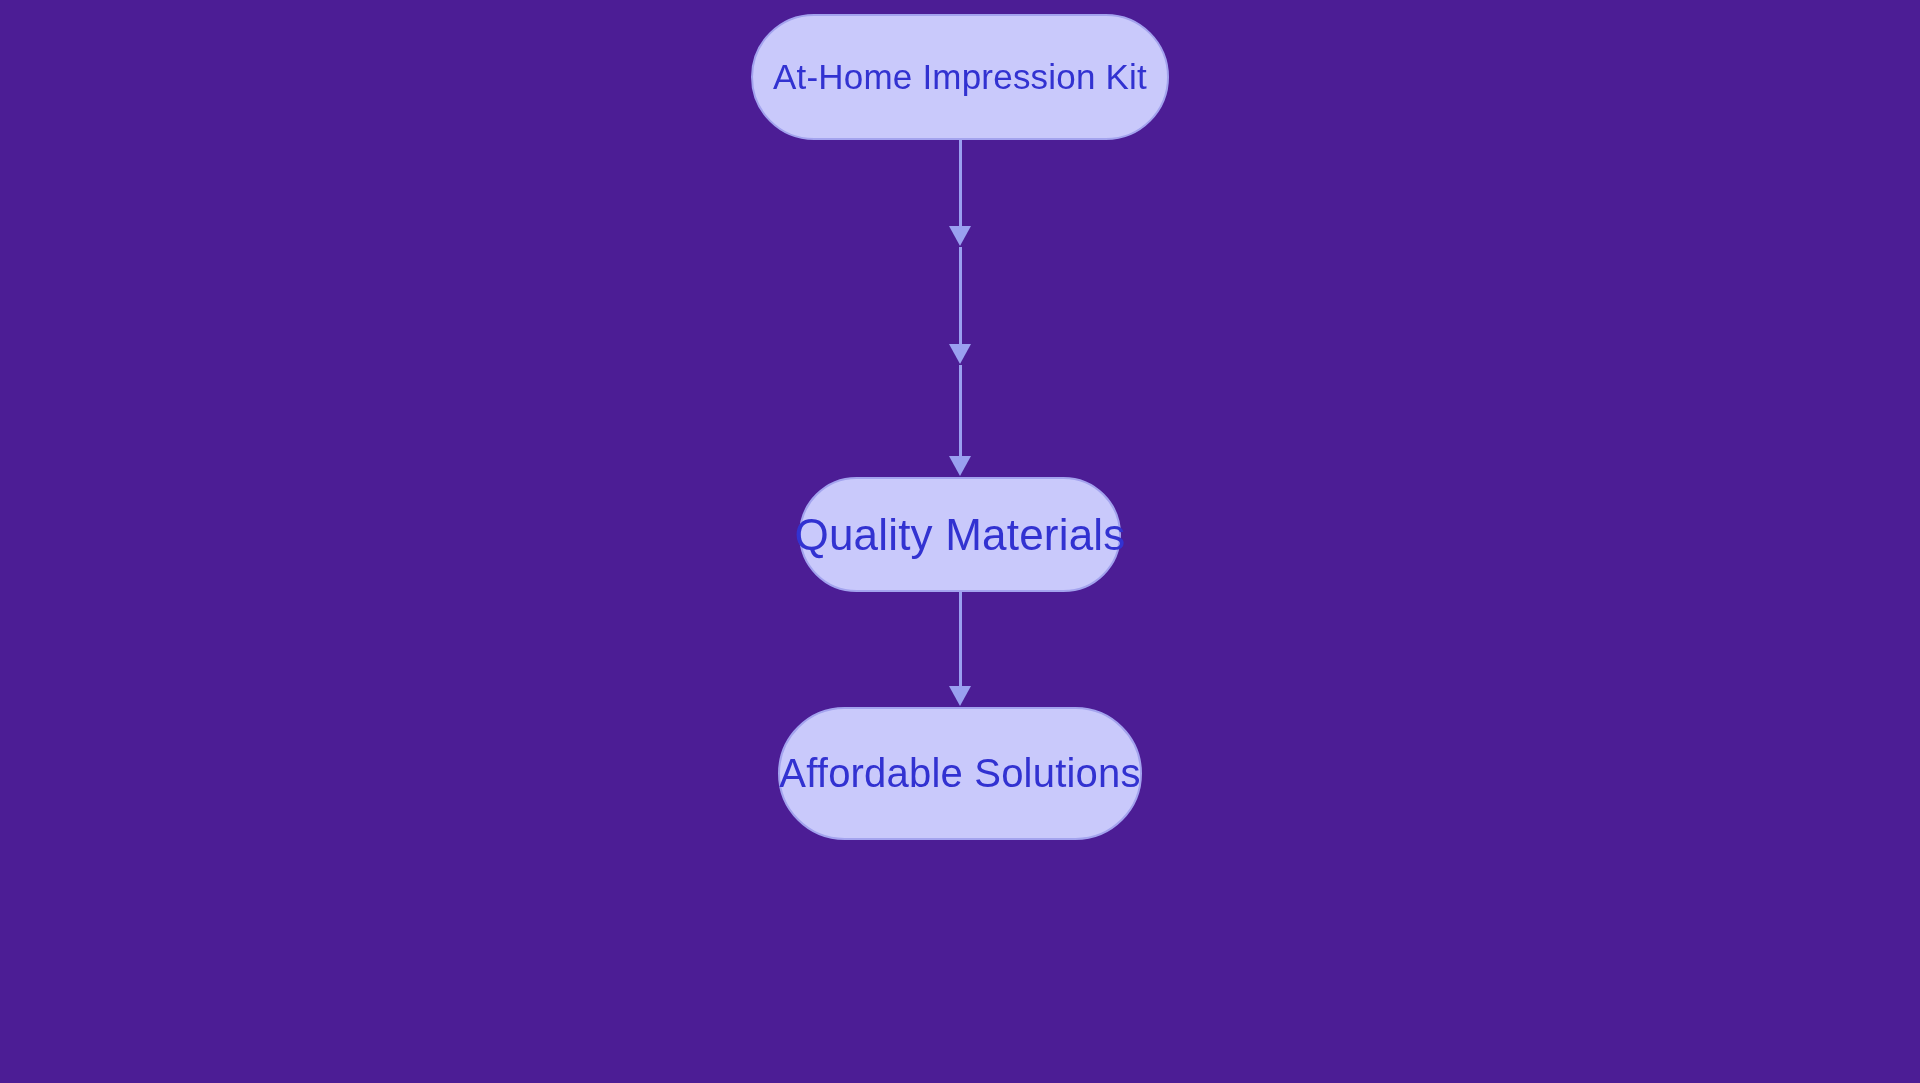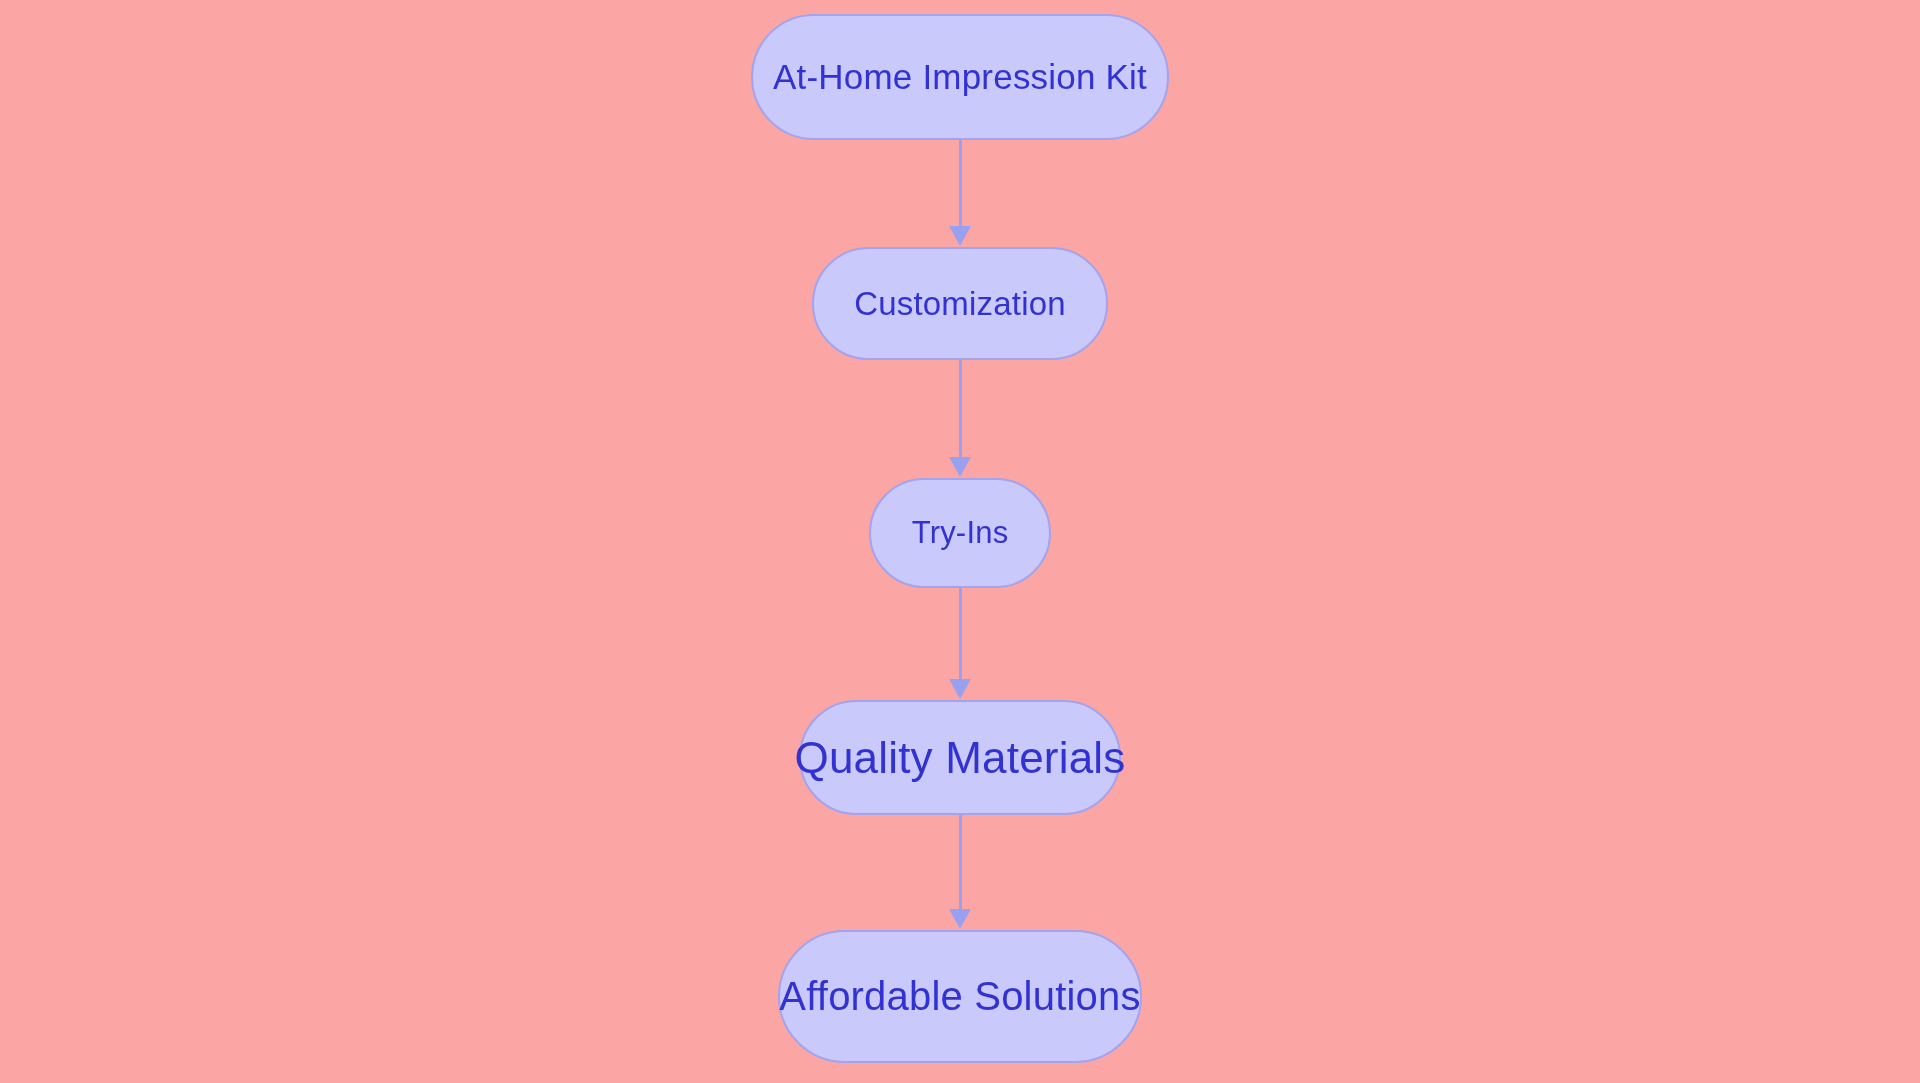--- a/index.html
+++ b/index.html
@@ -11,21 +11,21 @@
     height: 1083px;
     background: #ffffff;
     font-family: "Liberation Sans", sans-serif;
     overflow: hidden;
   }
 
   #flow-canvas {
     position: relative;
     width: 1920px;
     height: 1083px;
-    background: #fca5a5;
+    background: #4c1d95;
   }
 
   .flow-column {
     position: absolute;
     left: 0;
     top: 0;
     width: 1920px;
     height: 1083px;
     display: flex;
     flex-direction: column;
@@ -96,32 +96,26 @@
 
     <div class="node node-1">
       <span class="node-label">At-Home Impression Kit</span>
     </div>
 
     <div class="connector conn-1">
       <div class="connector-line"></div>
       <div class="connector-head"></div>
     </div>
 
-    <div class="node node-2">
-      <span class="node-label">Customization</span>
-    </div>
 
     <div class="connector conn-2">
       <div class="connector-line"></div>
       <div class="connector-head"></div>
     </div>
 
-    <div class="node node-3">
-      <span class="node-label">Try-Ins</span>
-    </div>
 
     <div class="connector conn-3">
       <div class="connector-line"></div>
       <div class="connector-head"></div>
     </div>
 
     <div class="node node-4">
       <span class="node-label">Quality Materials</span>
     </div>
 

